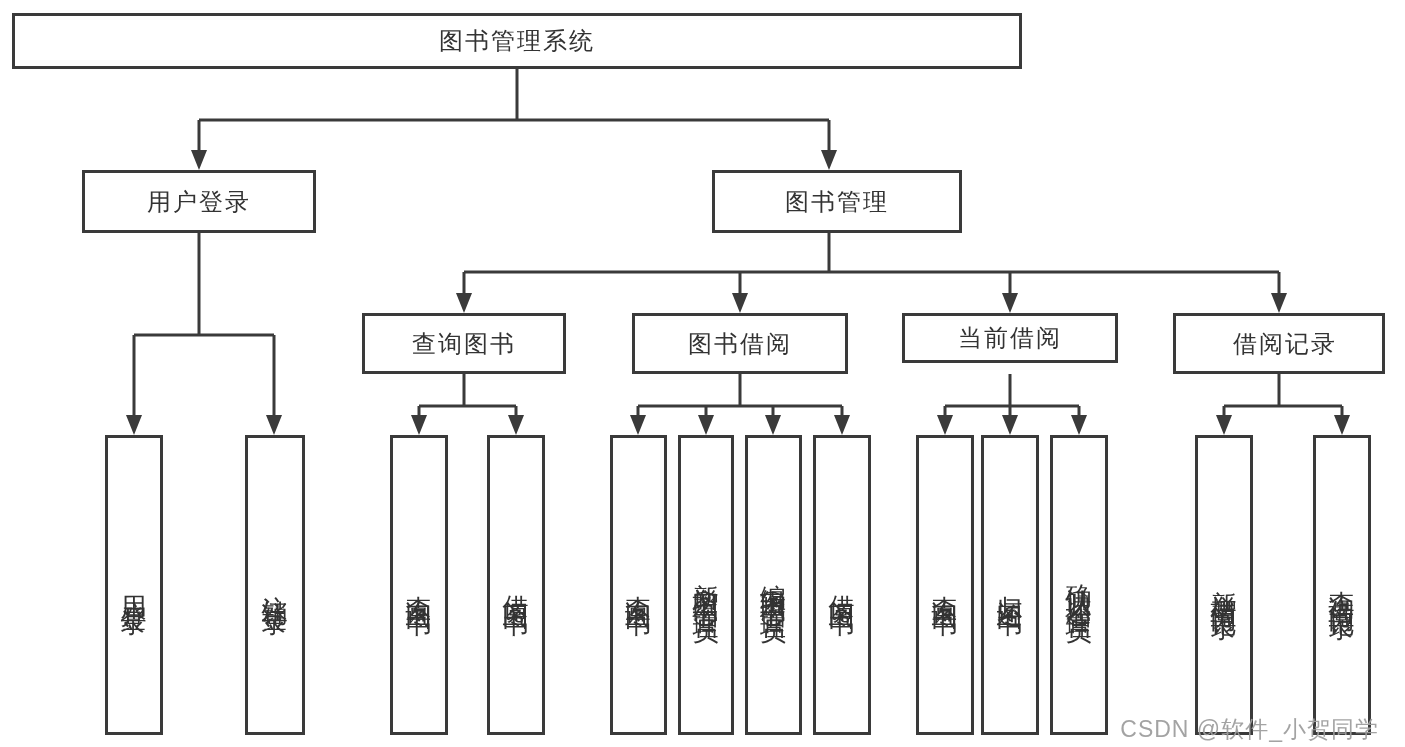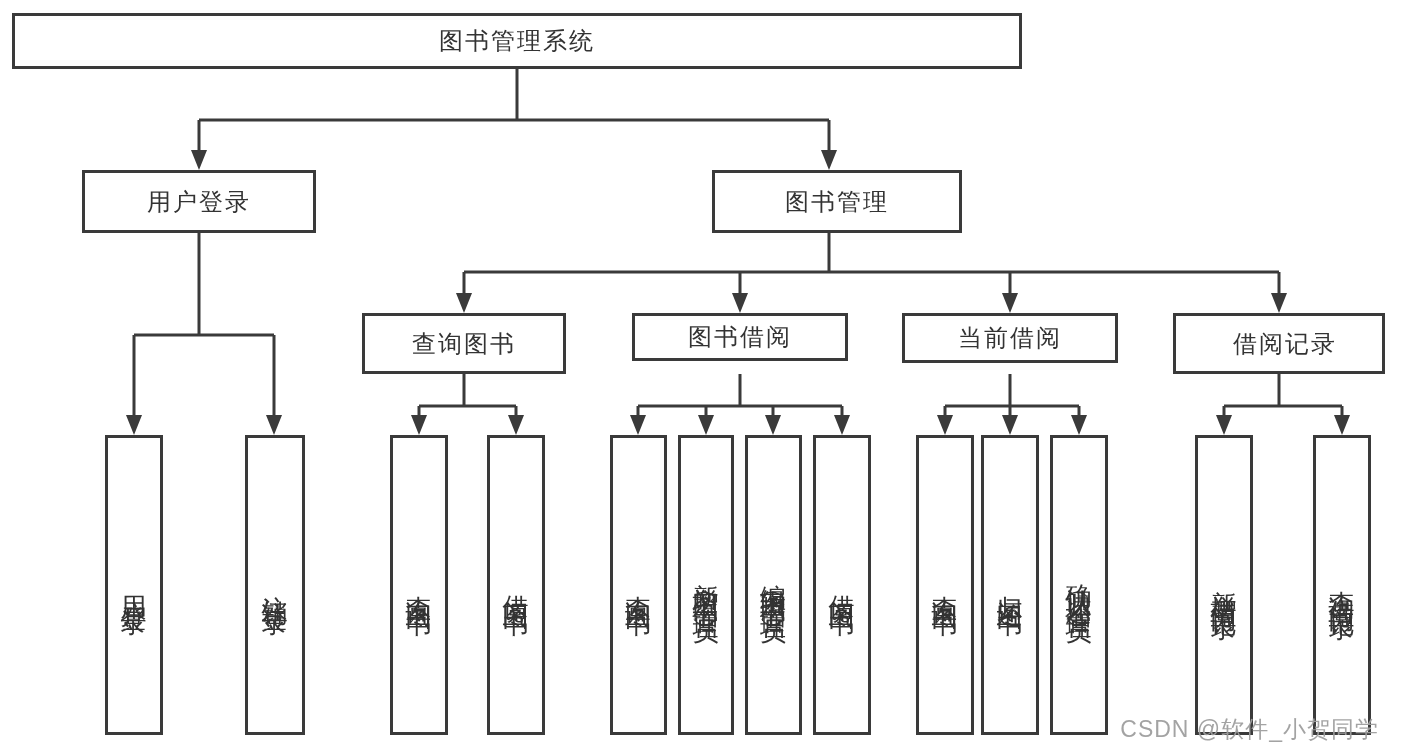--- a/index.html
+++ b/index.html
@@ -117,21 +117,21 @@
       <polygon points="1334,415 1350,415 1342,435"></polygon>
     </g>
   </svg>
 
   <div class="box hbox" style="left:12px; top:13px; width:1010px; height:56px;">图书管理系统</div>
 
   <div class="box hbox" style="left:82px; top:170px; width:234px; height:63px;">用户登录</div>
   <div class="box hbox" style="left:712px; top:170px; width:250px; height:63px;">图书管理</div>
 
   <div class="box hbox" style="left:362px; top:313px; width:204px; height:61px;">查询图书</div>
-  <div class="box hbox" style="left:632px; top:313px; width:216px; height:48px;">图书借阅</div>
+  <div class="box hbox" style="left:632px; top:313px; width:216px; height:61px;">图书借阅</div>
   <div class="box hbox" style="left:902px; top:313px; width:216px; height:50px;">当前借阅</div>
   <div class="box hbox" style="left:1173px; top:313px; width:212px; height:61px;padding-left:12px;">借阅记录</div>
 
   <div class="box vbox" style="left:105px; top:435px; width:58px; height:300px;">
     <span>用户登录</span>
   </div>
   <div class="box vbox" style="left:245px; top:435px; width:60px; height:300px;">
     <span>注销登录</span>
   </div>
 

